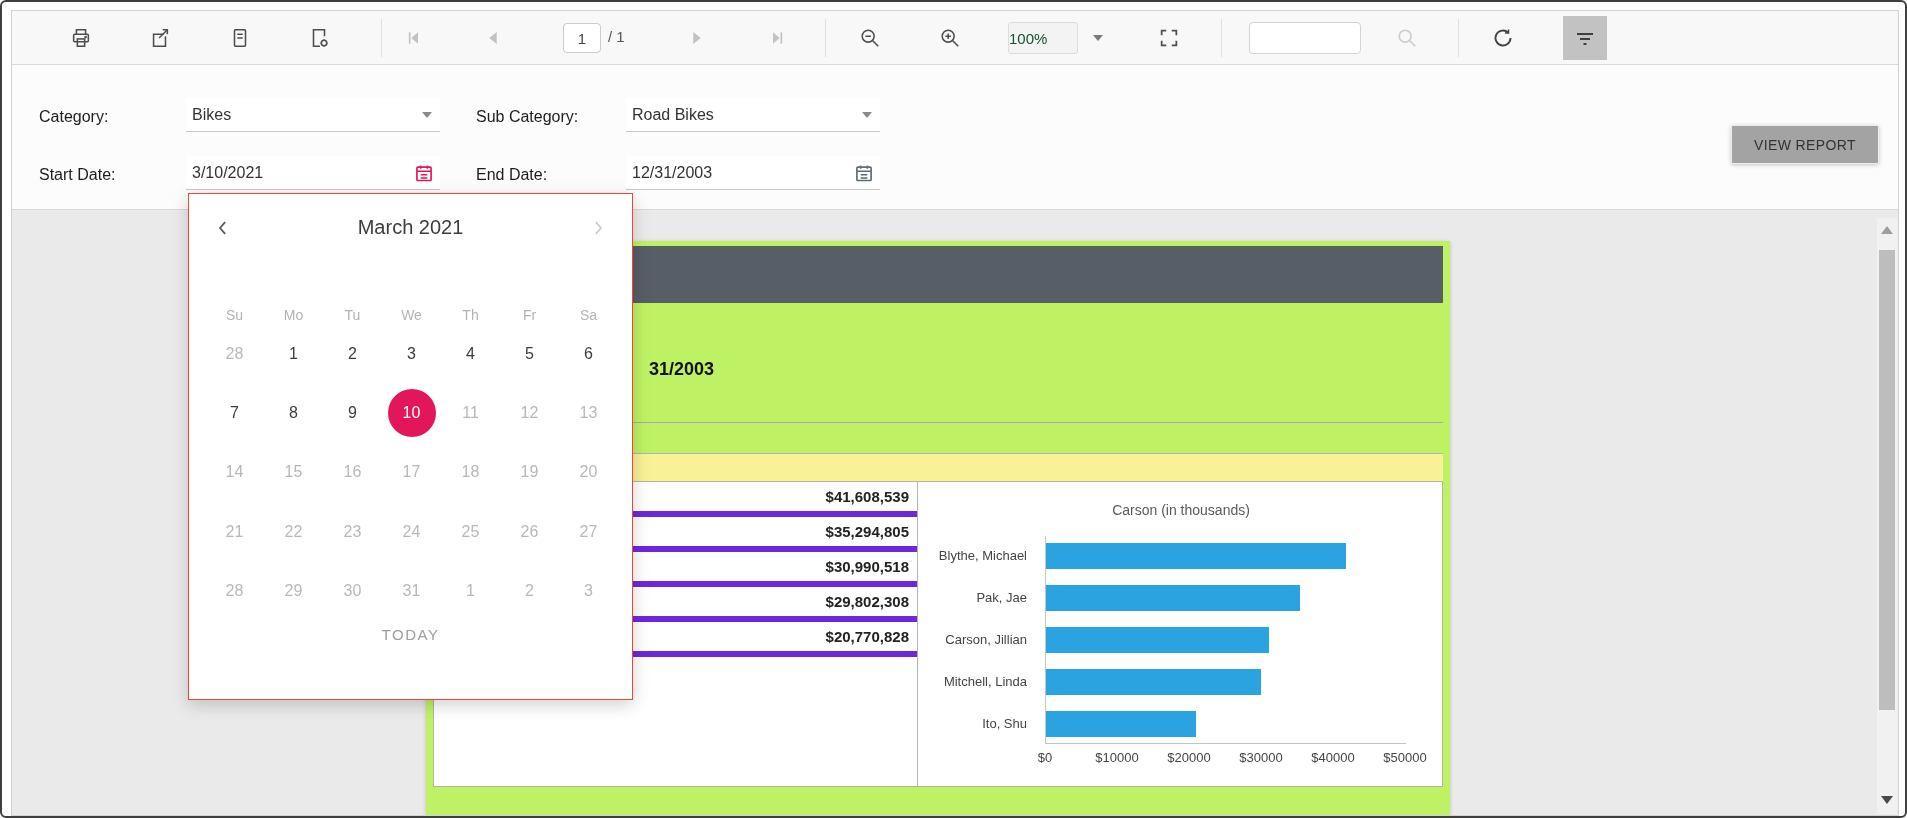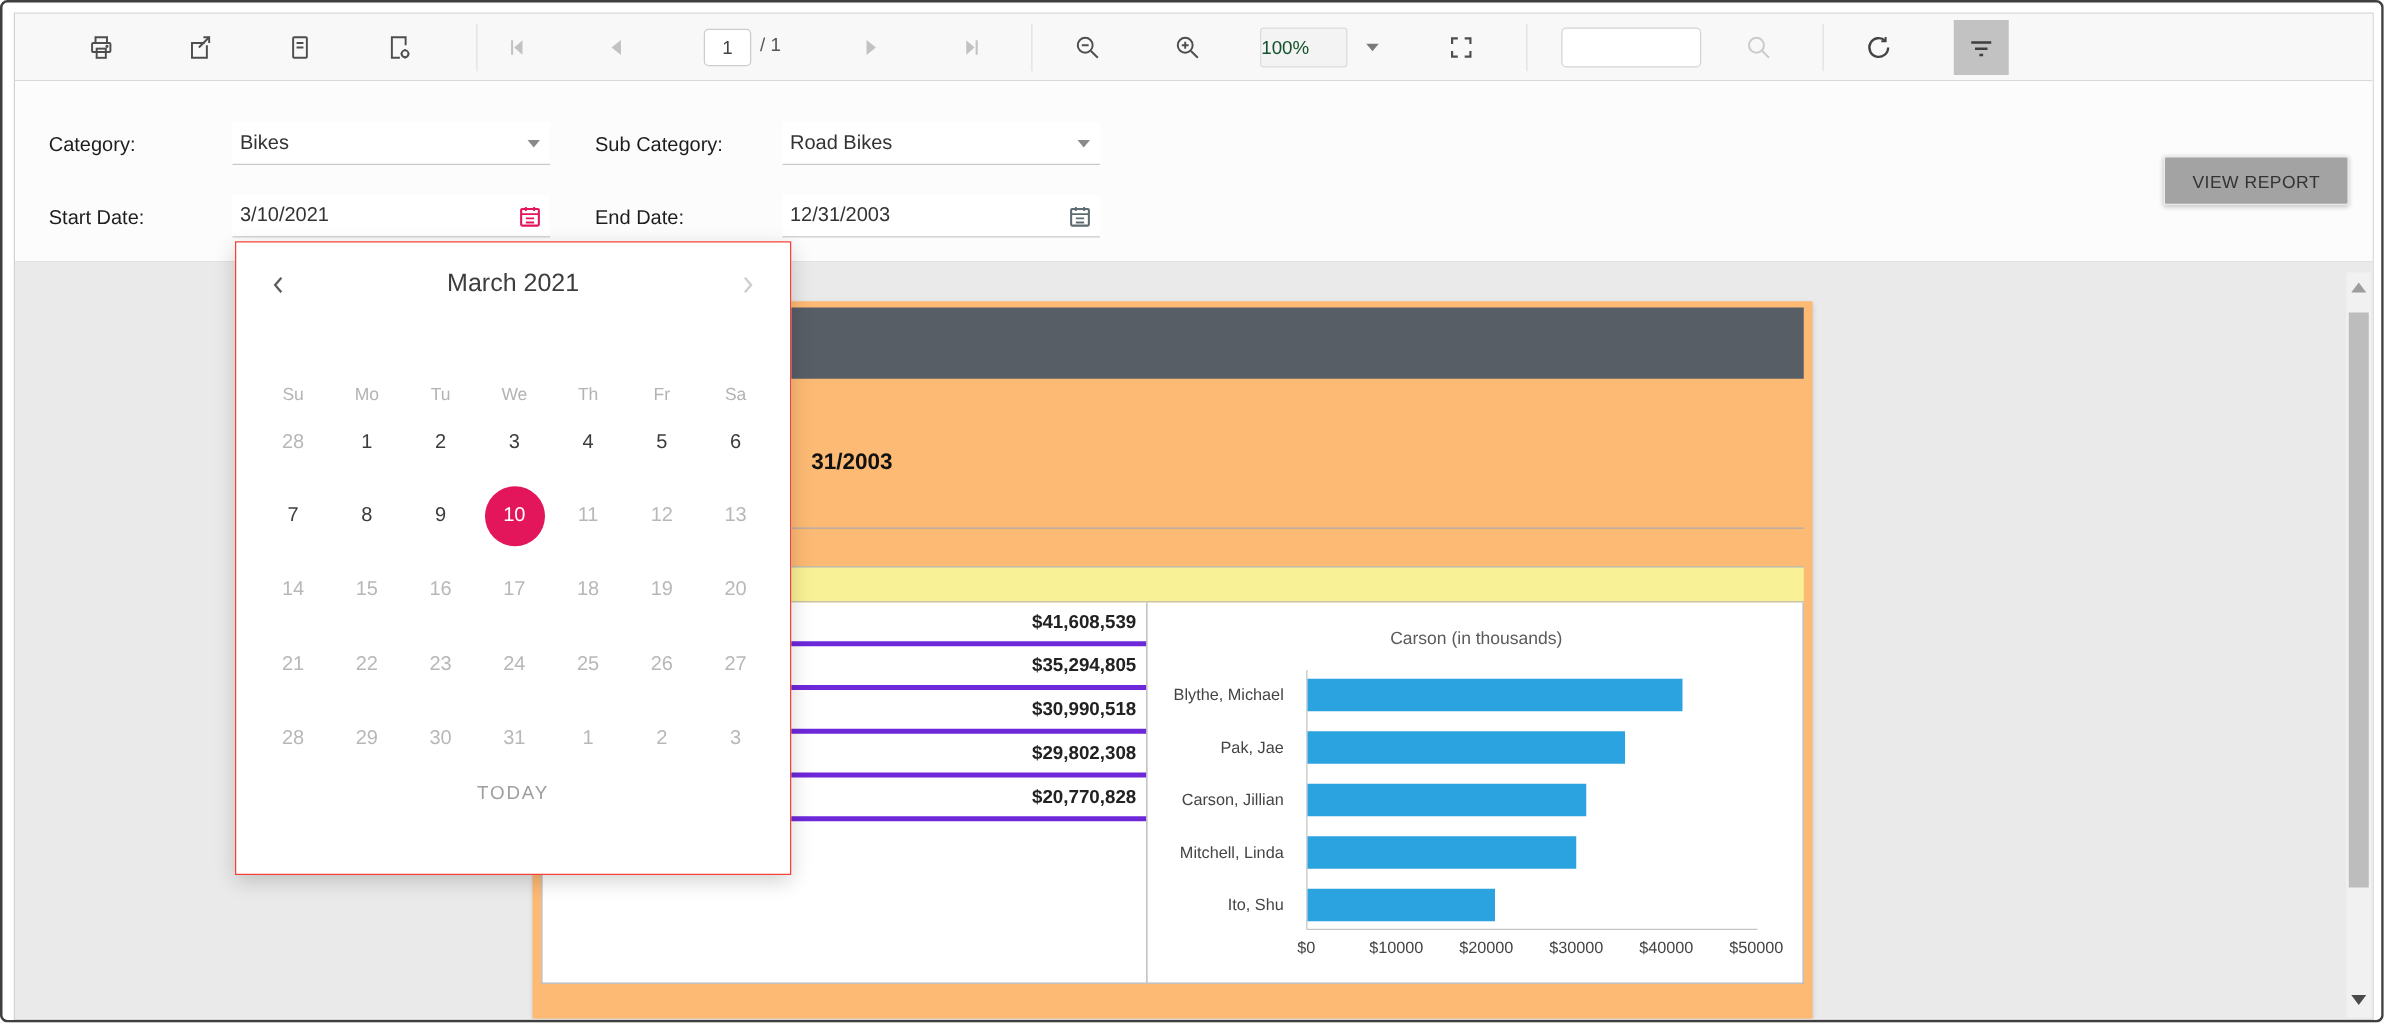--- a/index.html
+++ b/index.html
@@ -29,28 +29,28 @@
   
   .params{position:absolute;left:0;top:54px;right:0;height:145px;background:#fcfcfc;border-bottom:1px solid #d8d8d8;}
   .param-label{position:absolute;font-size:16px;color:#1d1d1d;}
   .param-field{position:absolute;width:254px;height:34px;background:#fff;border-bottom:1px solid #c9c9c9;font-size:16px;color:#333;display:flex;align-items:center;padding:0 30px 0 6px;cursor:pointer;}
   .param-field .caret{position:absolute;right:8px;top:14px;width:0;height:0;border-left:5px solid transparent;border-right:5px solid transparent;border-top:6px solid #8a8a8a;}
   .param-field .cal-ic{position:absolute;right:6px;top:7px;}
   .view-report{position:absolute;left:1719px;top:60px;width:148px;height:39px;background:#a3a3a3;border:1px solid #ececec;border-radius:2px;box-shadow:0 1px 4px rgba(0,0,0,.22);font-size:14px;color:#333;letter-spacing:.4px;display:flex;align-items:center;justify-content:center;cursor:pointer;}
 
   
   .content{position:absolute;left:0;top:199px;right:0;bottom:0;background:#eaeaea;overflow:hidden;}
-  .page{position:absolute;left:414px;top:31px;width:1024px;height:574px;background:#fdba74;box-shadow:0 1px 4px rgba(0,0,0,.18);}
+  .page{position:absolute;left:414px;top:31px;width:1024px;height:574px;background:#bef264;box-shadow:0 1px 4px rgba(0,0,0,.18);}
   .darkbar{position:absolute;left:7px;top:5px;width:1010px;height:57px;background:var(--header-slate);}
   .rpt-heading{position:absolute;left:223px;top:118px;font-size:18px;font-weight:bold;color:#111;}
   .rpt-hr{position:absolute;left:7px;top:181px;width:1010px;height:1px;background:#ababab;}
   .yellowbar{position:absolute;left:7px;top:212px;width:1010px;height:29px;background:var(--table-header-yellow);border-top:1px solid #b3b3b3;border-bottom:1px solid #b3b3b3;}
   .tablebox{position:absolute;left:7px;top:241px;width:1010px;height:305px;border:1px solid #b3b3b3;border-top:none;background:#fff;}
   .tbl-rows{position:absolute;left:0;top:0;width:483px;}
-  .tbl-row{height:35px;border-bottom:4px solid #6d28d9;display:flex;align-items:center;justify-content:flex-end;}
+  .tbl-row{height:35px;border-bottom:6px solid #6d28d9;display:flex;align-items:center;justify-content:flex-end;}
   .tbl-value{font-size:15px;font-weight:bold;color:#222;padding-right:8px;}
   .vdiv{position:absolute;left:483px;top:0;bottom:0;width:1px;background:#b3b3b3;}
 
   
   .chart{position:absolute;left:484px;top:0;width:526px;height:303px;}
   .chart-title{position:absolute;left:0;right:0;top:20px;text-align:center;font-size:14px;color:#5a5a5a;}
   .chart-yaxis{position:absolute;left:127px;top:54px;width:1px;height:207px;background:#c4c4c4;}
   .chart-xaxis{position:absolute;left:127px;top:261px;width:361px;height:1px;background:#c4c4c4;}
   .chart-cat{position:absolute;left:0;width:118px;height:18px;line-height:18px;text-align:right;padding-right:9px;font-size:13px;color:#444;}
   .chart-bar{position:absolute;height:26px;background:var(--bar-blue);}

